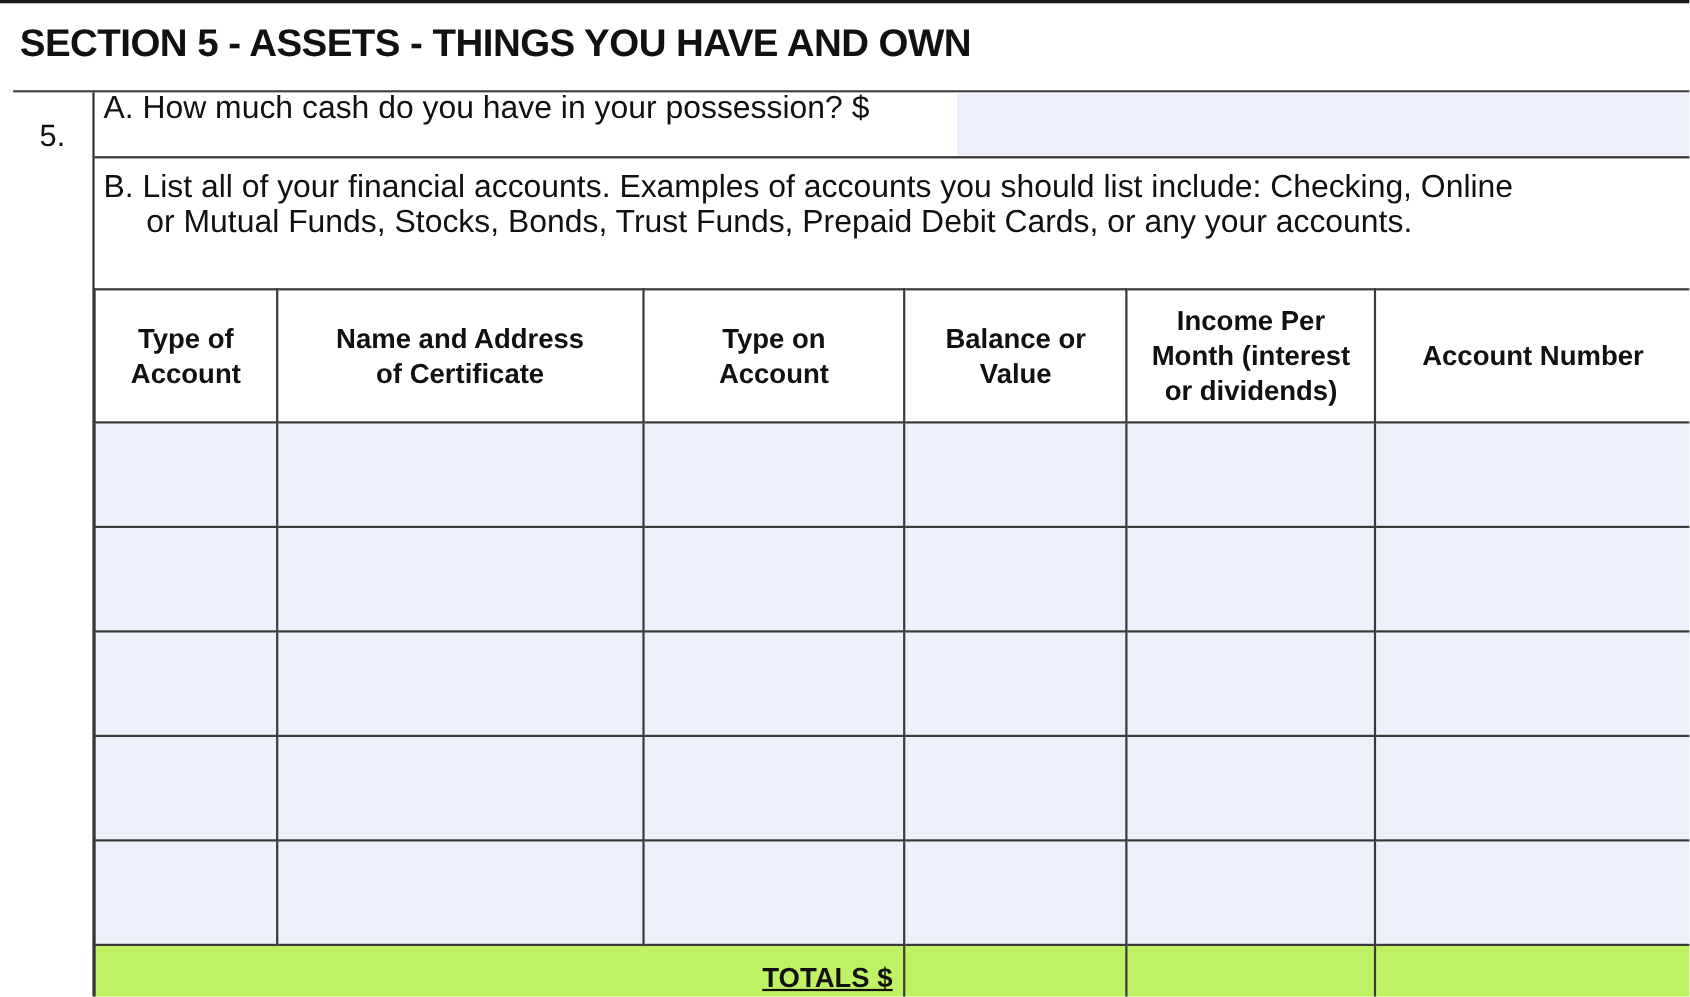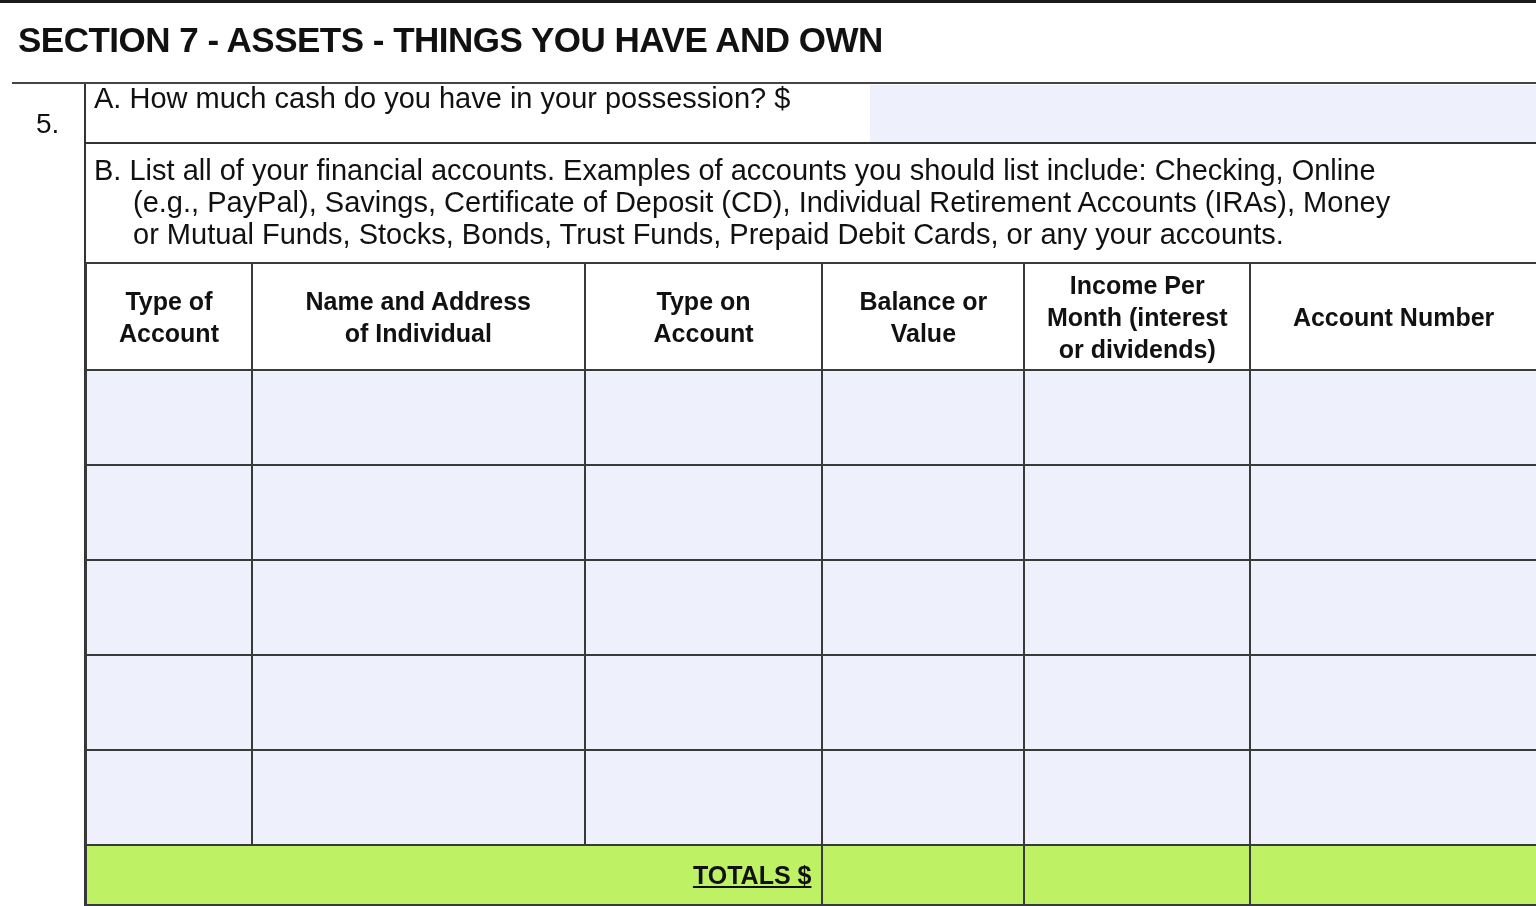--- a/index.html
+++ b/index.html
@@ -22,54 +22,53 @@
   .tbl td.cell { background:#eef1fb; }
   .tbl td.cell input { width:100%; height:100%; border:none; background:transparent; box-sizing:border-box; }
   .tbl tr.totals td { background:#bef264;text-decoration:underline; }
   .totals-label { font-size:25px; font-weight:bold; text-align:right; padding-right:10px !important; }
   .tbl tr td:last-child, .tbl tr th:last-child { border-right:none; }
 </style>
 </head>
 <body>
 
 <div class="topline"></div>
-<div class="section-title">SECTION 7 - ASSETS - THINGS YOU HAVE AND OWN</div>
+<div class="section-title">SECTION 5 - ASSETS - THINGS YOU HAVE AND OWN</div>
 <div class="rule"></div>
 
 <div class="qnum">5.</div>
 <div class="vline-left"></div>
 
 <div class="qa-label">A. How much cash do you have in your possession?  $</div>
 <input class="qa-field" type="text" value="" style="">
 <div class="qa-bottom"></div>
 
 <div class="qb-text">
   <span>B. List all of your financial accounts. Examples of accounts you should list include: Checking, Online</span>
-  <span class="indent">(e.g., PayPal), Savings, Certificate of Deposit (CD), Individual Retirement Accounts (IRAs), Money</span>
   <span class="indent">or Mutual Funds, Stocks, Bonds, Trust Funds, Prepaid Debit Cards, or any  your accounts.</span>
 </div>
 
 <table class="tbl">
   <colgroup>
     <col style="width:166px">
       <col style="width:333px">
       <col style="width:238px">
     <col style="width:202px">
       <col style="width:226px">
       <col style="width:286px">
   </colgroup>
   <thead>
-    <tr style="height:107px">
+    <tr style="height:121px">
       <th>
         <div>Type of</div>
         <div>Account</div>
       </th>
       <th>
         <div>Name and Address</div>
-        <div>of Individual</div>
+        <div>of Certificate</div>
       </th>
       <th>
         <div>Type on</div>
         <div>Account</div>
       </th>
       <th>
         <div>Balance or</div>
         <div>Value</div>
       </th>
       <th>

